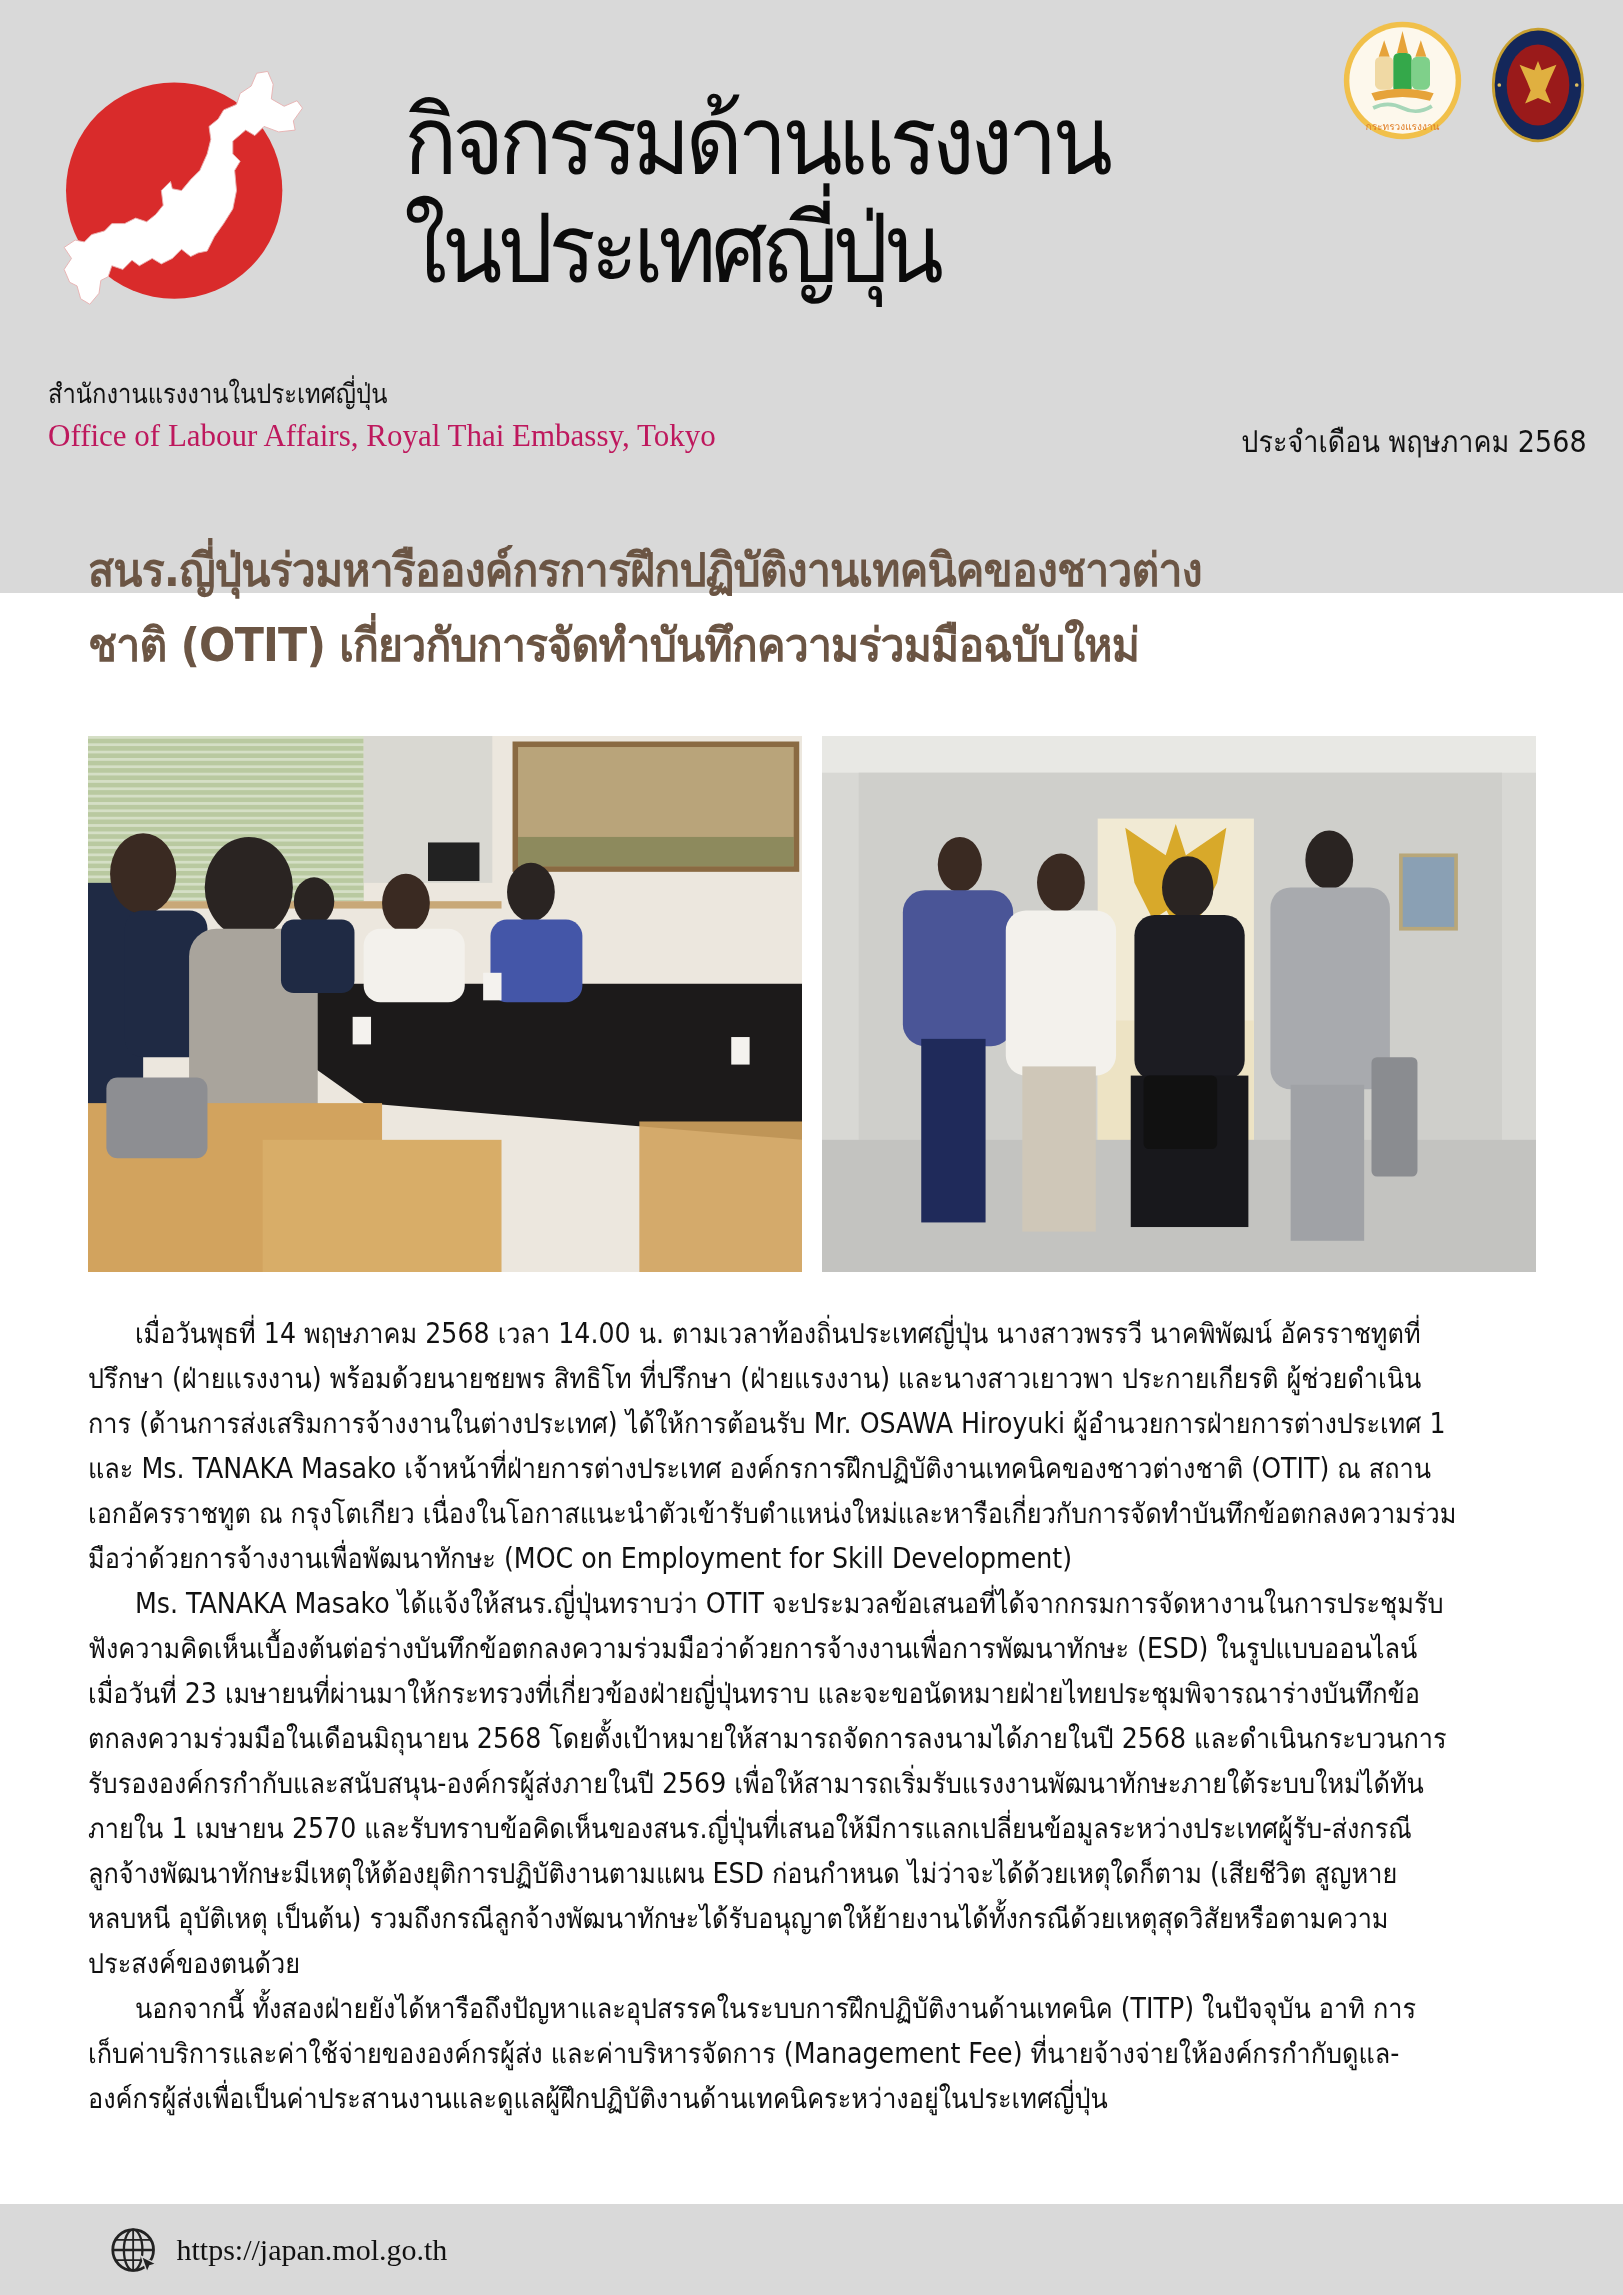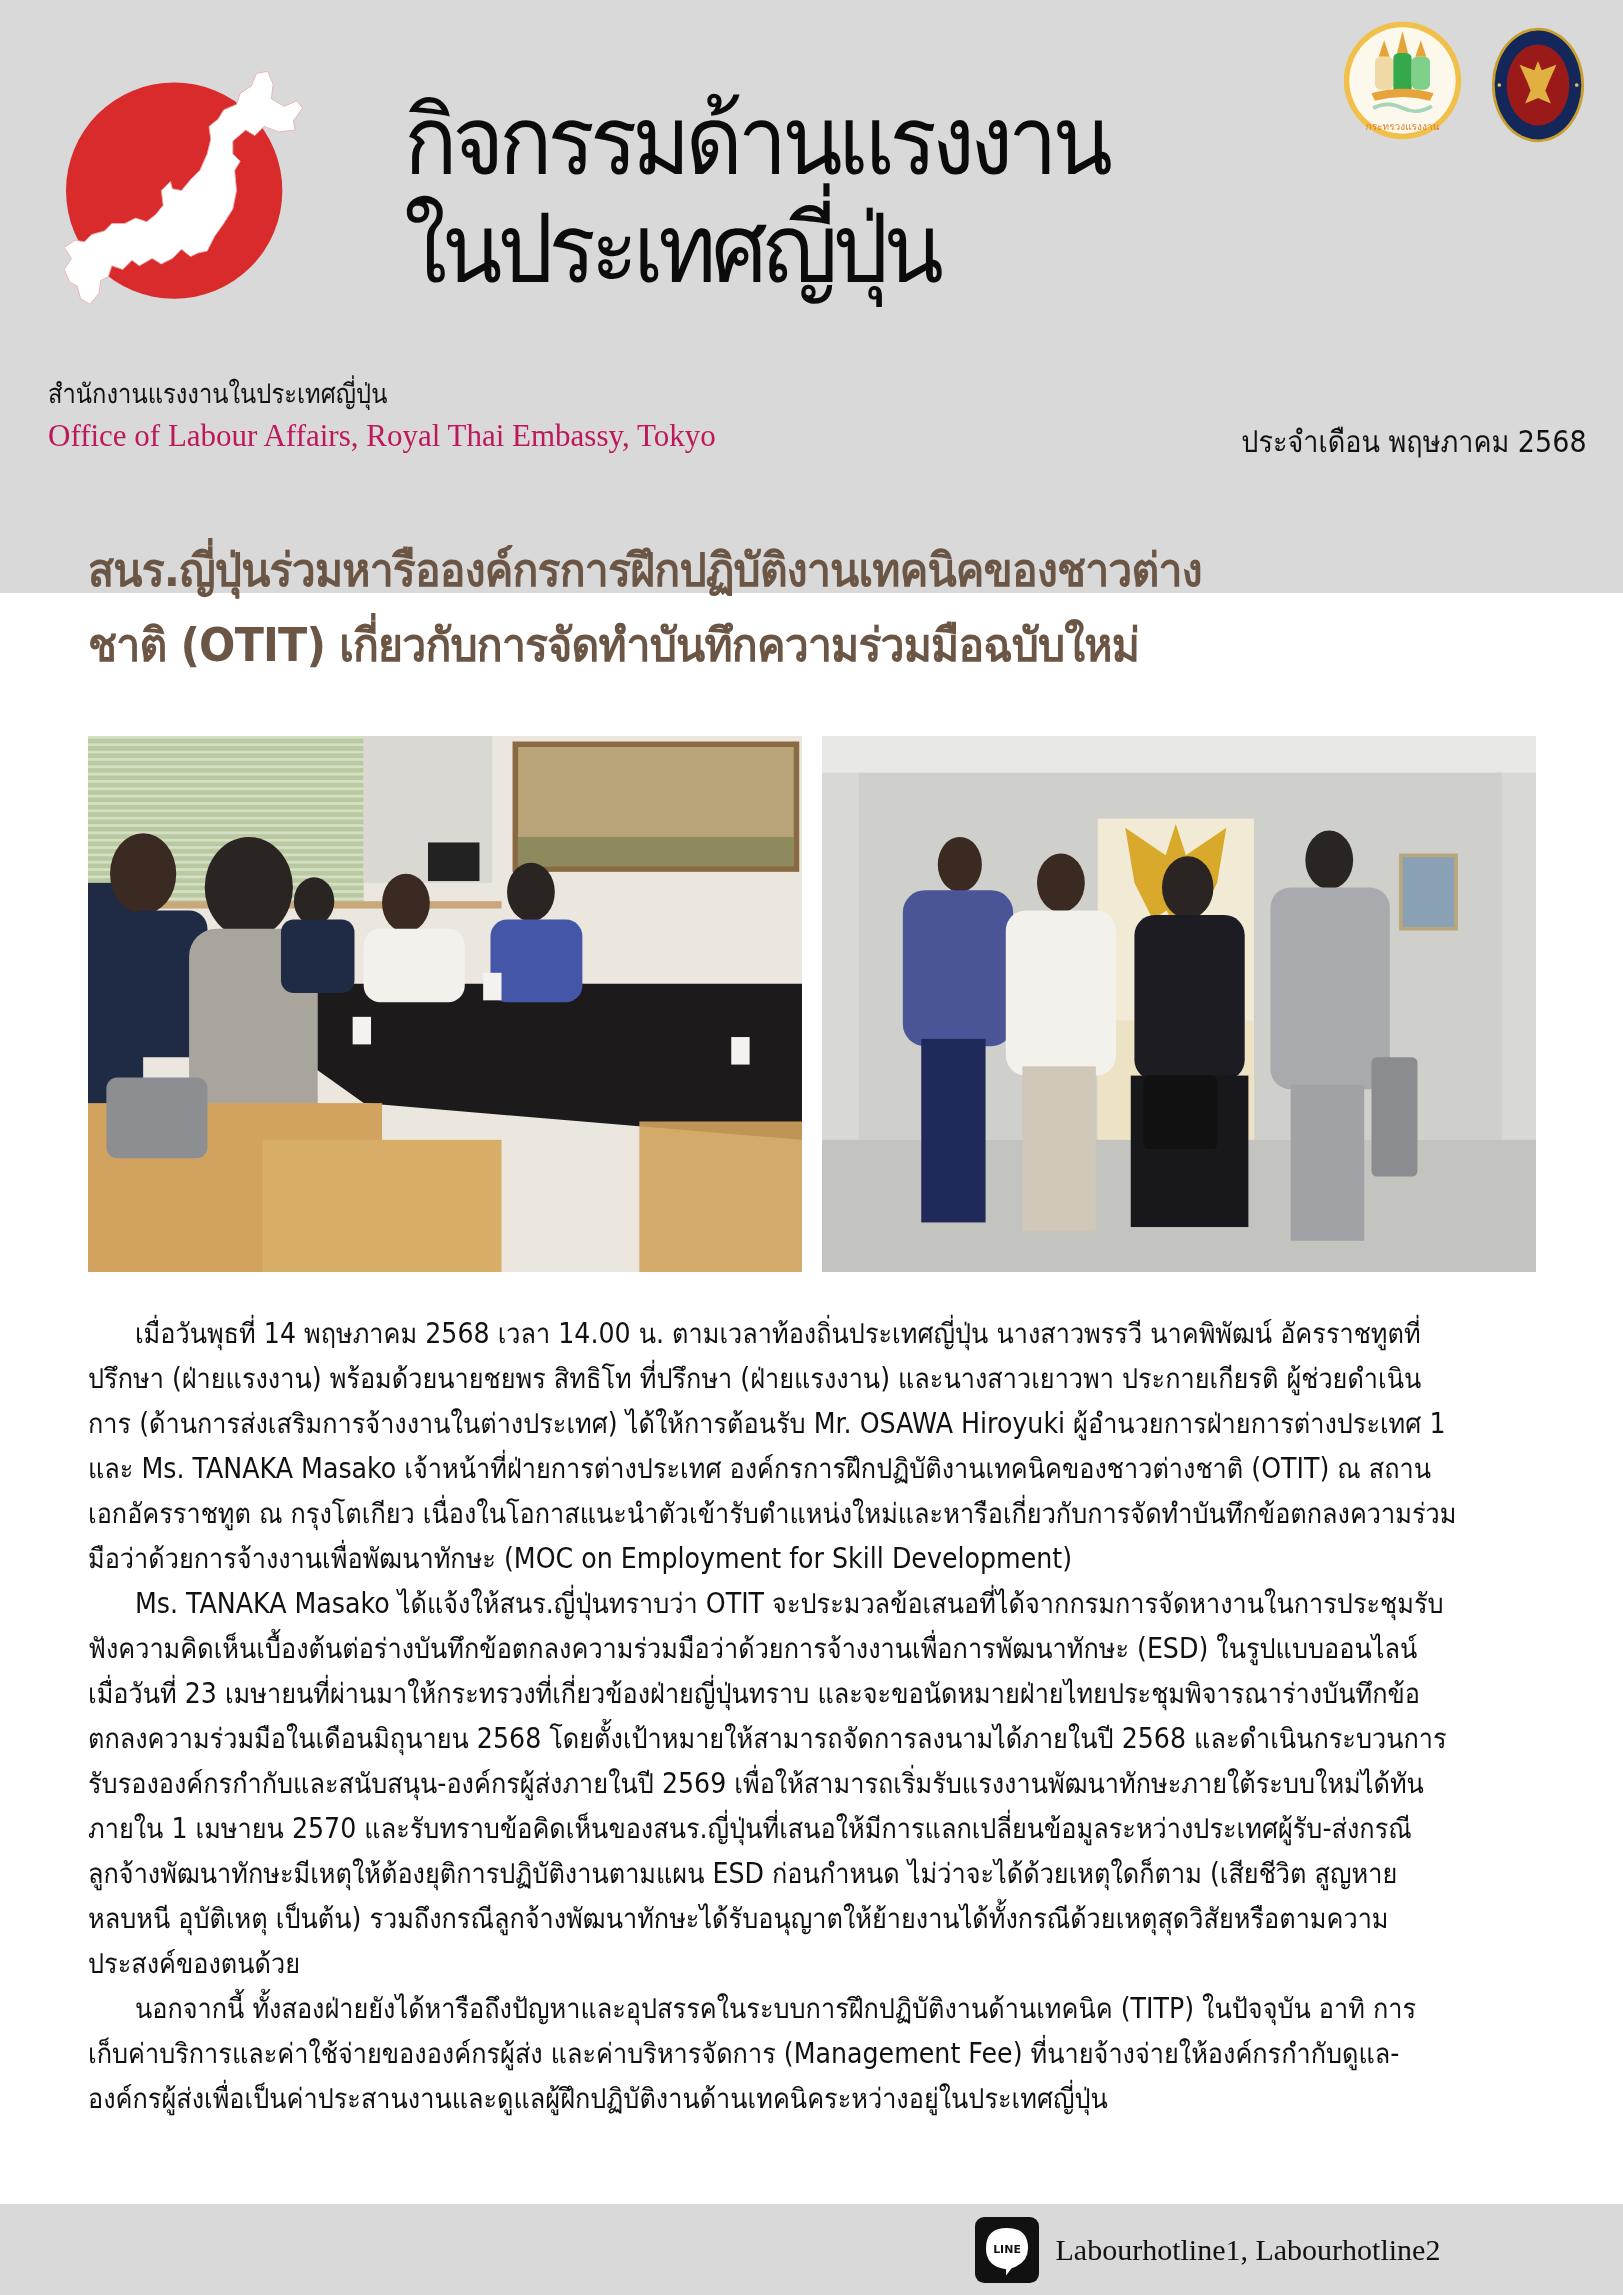--- a/index.html
+++ b/index.html
@@ -177,22 +177,26 @@
   <span class="line">ภายใน 1 เมษายน 2570 และรับทราบข้อคิดเห็นของสนร.ญี่ปุ่นที่เสนอให้มีการแลกเปลี่ยนข้อมูลระหว่างประเทศผู้รับ-ส่งกรณี</span>
   <span class="line">ลูกจ้างพัฒนาทักษะมีเหตุให้ต้องยุติการปฏิบัติงานตามแผน ESD ก่อนกำหนด ไม่ว่าจะได้ด้วยเหตุใดก็ตาม (เสียชีวิต สูญหาย</span>
   <span class="line">หลบหนี อุบัติเหตุ เป็นต้น) รวมถึงกรณีลูกจ้างพัฒนาทักษะได้รับอนุญาตให้ย้ายงานได้ทั้งกรณีด้วยเหตุสุดวิสัยหรือตามความ</span>
   <span class="line">ประสงค์ของตนด้วย</span>
   <span class="line indent">นอกจากนี้ ทั้งสองฝ่ายยังได้หารือถึงปัญหาและอุปสรรคในระบบการฝึกปฏิบัติงานด้านเทคนิค (TITP) ในปัจจุบัน อาทิ การ</span>
   <span class="line">เก็บค่าบริการและค่าใช้จ่ายขององค์กรผู้ส่ง และค่าบริหารจัดการ (Management Fee) ที่นายจ้างจ่ายให้องค์กรกำกับดูแล-</span>
   <span class="line">องค์กรผู้ส่งเพื่อเป็นค่าประสานงานและดูแลผู้ฝึกปฏิบัติงานด้านเทคนิคระหว่างอยู่ในประเทศญี่ปุ่น</span>
 </div>
 
 <div class="footer">
-  <div class="footer-item f-line">
-    <svg class="ficon" viewBox="0 0 70 72" style="width:64px;height:66px">
-      <rect x="0" y="0" width="70" height="72" rx="10" fill="#111"></rect>
-      <path d="M35 12 Q58 12 58 34 Q58 50 40 56 L34 64 L34 57 Q12 54 12 34 Q12 12 35 12 Z" fill="#ffffff"></path>
-      <text x="35" y="39" font-size="12" font-weight="bold" text-anchor="middle" fill="#111" font-family="DejaVu Sans, sans-serif">LINE</text>
-    </svg>
-    <span class="ftext">Labourhotline1, Labourhotline2</span>
+  <div class="footer-item f-web">
+    <svg class="ficon" viewBox="0 0 54 54">
+      <circle cx="25" cy="27" r="22" fill="none" stroke="#222" stroke-width="3"></circle>
+      <ellipse cx="25" cy="27" rx="10" ry="22" fill="none" stroke="#222" stroke-width="2.5"></ellipse>
+      <line x1="3" y1="27" x2="47" y2="27" stroke="#222" stroke-width="2.5"></line>
+      <line x1="6" y1="16" x2="44" y2="16" stroke="#222" stroke-width="2"></line>
+      <line x1="6" y1="38" x2="44" y2="38" stroke="#222" stroke-width="2"></line>
+      <line x1="25" y1="5" x2="25" y2="49" stroke="#222" stroke-width="2"></line>
+      <path d="M34 34 L50 42 L43 44 L40 51 Z" fill="#222" stroke="#d9d9d9" stroke-width="1.5"></path>
+    </svg>
+    <span class="ftext">https://japan.mol.go.th</span>
   </div>
 </div>
 
 
 </body></html>

